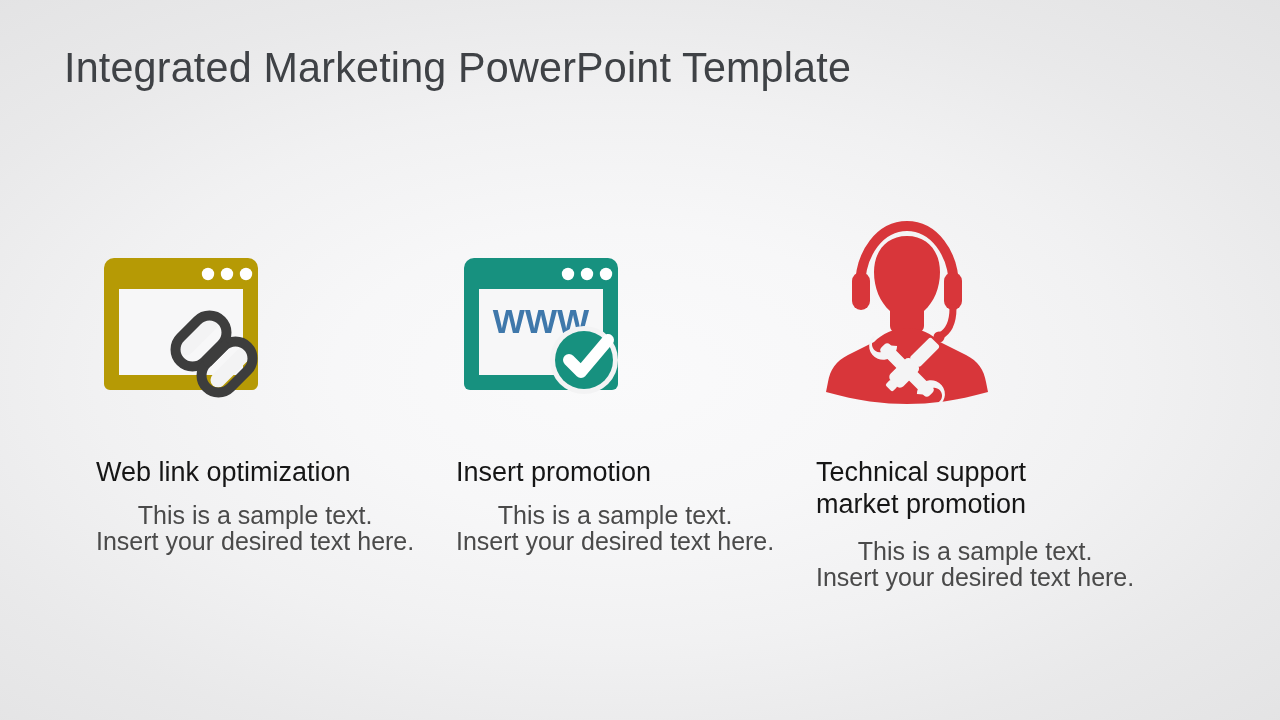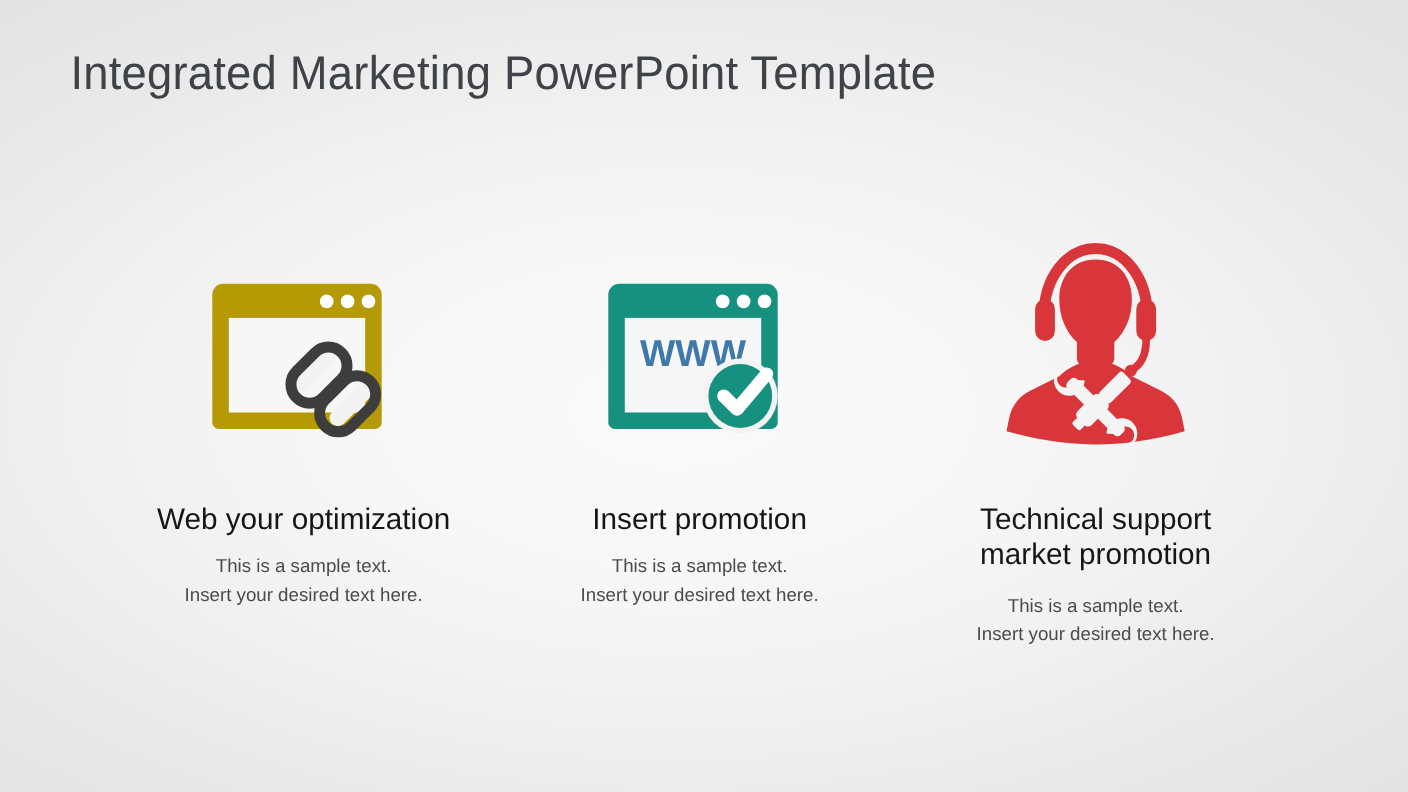--- a/index.html
+++ b/index.html
@@ -51,21 +51,21 @@
     left: 0;
     top: 196px;
     width: 1280px;
     display: flex;
     justify-content: flex-start;
   }
   .column {
     width: 360px;
     display: flex;
     flex-direction: column;
-    align-items: center;
+    align-items: flex-start;
   }
   .col-1 { margin-left: 96px; }
   .col-2 { margin-left: 0px; }
   .col-3 { margin-left: 0px; }
 
   .icon-box {
     height: 214px;
     display: flex;
     align-items: flex-end;
     justify-content: center;
@@ -77,21 +77,21 @@
     color: #161616;
     text-align: center;
     font-weight: 400;
     white-space: pre-line;
   }
   .col-1 .headline { margin-top: 46px; }
   .col-2 .headline { margin-top: 46px; }
   .col-3 .headline { margin-top: 46px; }
 
   .body-text {
-    font-size: 17px;
+    font-size: 25px;
     line-height: 26px;
     color: #4a4a4a;
     text-align: center;
     margin-top: 14px;
     white-space: pre-line;
   }
   .col-3 .body-text { margin-top: 18px; }
 
   
   .icon-svg { display: block; }
@@ -128,21 +128,21 @@
 
             <rect x="-2" y="12" width="58" height="34" rx="17" ry="17" transform="rotate(-45 27 29)" fill="none" stroke="#3d3d3d" stroke-width="10"></rect>
 
             <rect x="24" y="38" width="58" height="34" rx="17" ry="17" transform="rotate(-45 53 55)" fill="none" stroke="#3d3d3d" stroke-width="10"></rect>
 
             <path d="M34,50 L50,34" stroke="#3d3d3d" stroke-width="10" stroke-linecap="round" fill="none"></path>
           </g>
         </svg>
       </div>
 
-      <div class="headline">Web your optimization</div>
+      <div class="headline">Web link optimization</div>
 
       <div class="body-text">This is a sample text.
 Insert your desired text here.</div>
     </div>
 
     <div class="column col-2">
 
       <div class="icon-box">
         <svg class="icon-svg" width="182" height="160" viewBox="0 0 182 160">
           <g>

